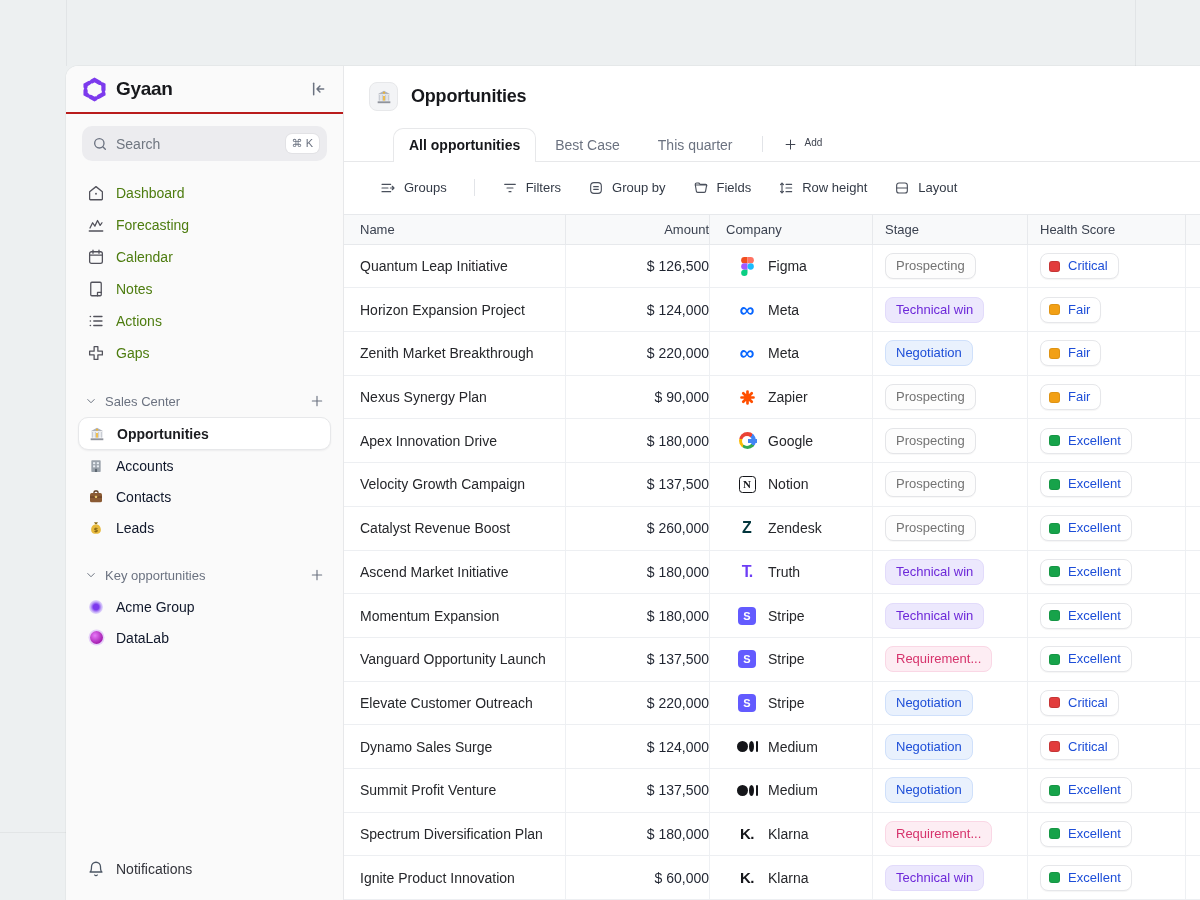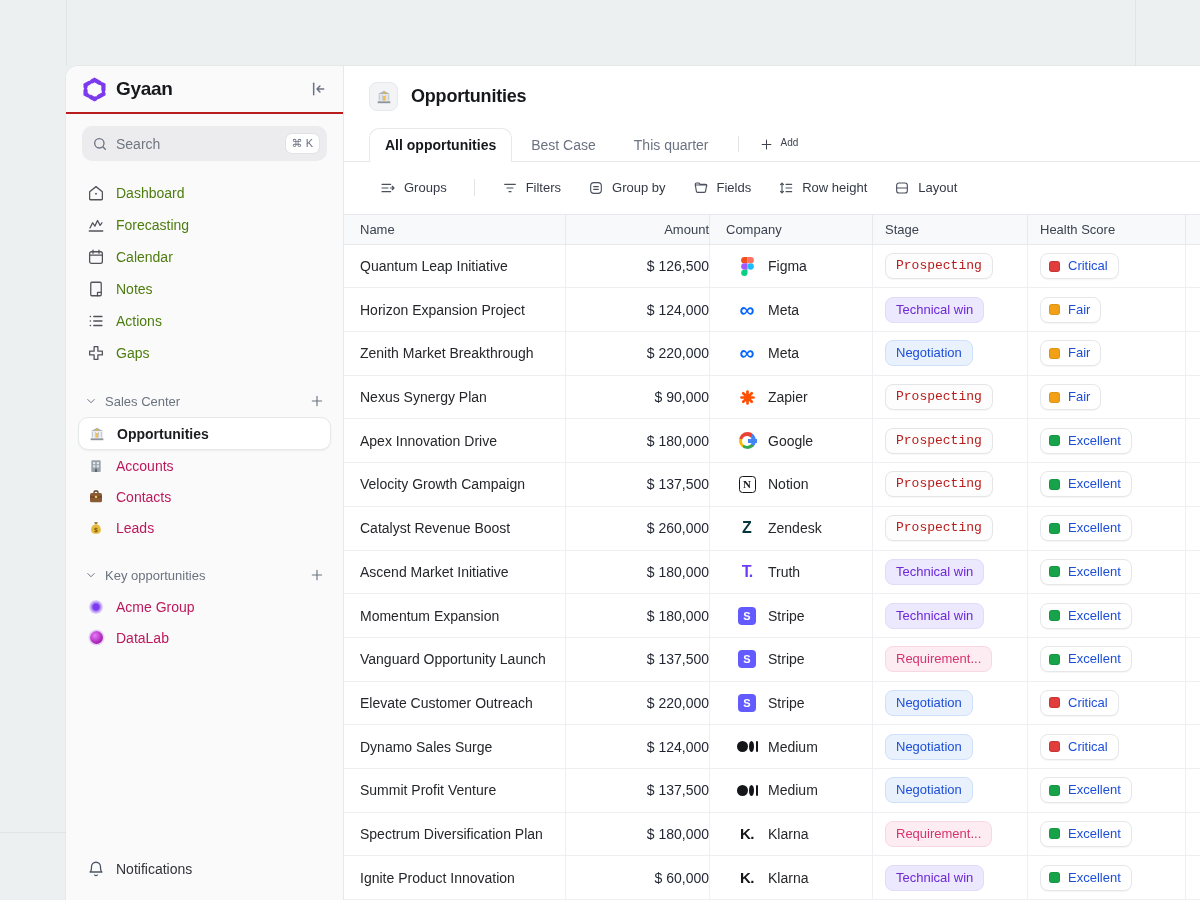--- a/index.html
+++ b/index.html
@@ -38,41 +38,41 @@
   .sec-head .chev { width:14px; height:14px; display:flex; }
   .sec-head .chev svg { width:100%; height:100%; }
   .sec-title { font-size:13px; font-weight:500; color:#6b7280; }
   .sec-plus { margin-left:auto; width:16px; height:16px; color:#6b7280; cursor:pointer; display:flex; }
   .sec-plus svg { width:100%; height:100%; }
   .sec-items { margin-top:2px; }
   .sec-item { height:31px; display:flex; align-items:center; gap:11px; padding:0 9px; border-radius:10px; cursor:pointer; }
   .sec-item.active { background:#fff; border:1px solid #e7e8ea; box-shadow:0 1px 2px rgba(16,24,40,0.06); height:33px; }
   .sec-item .e-ic { width:18px; height:18px; flex:none; display:flex; align-items:center; justify-content:center; }
   .sec-item .e-ic svg { width:16px; height:16px; }
-  .sec-item .e-lb { font-size:14px; color:#be185d; font-weight:500; }
+  .sec-item .e-lb { font-size:14px; color:#0f172a; font-weight:500; }
   .sec-item.active .e-lb { font-weight:600; color:#1b1c20; }
 
   .dot-glow { width:14px; height:14px; border-radius:50%; background:radial-gradient(circle, #7c3aed 0 28%, rgba(139,92,246,0.45) 55%, rgba(139,92,246,0.12) 75%, transparent 82%); }
   .dot-solid { width:13px; height:13px; border-radius:50%; background:radial-gradient(circle at 38% 35%, #e879f9, #a21caf 72%); box-shadow:0 0 0 1.5px rgba(168,85,247,0.25); }
 
   .sb-foot { margin-top:auto; padding:0 21px 22px; display:flex; align-items:center; gap:11px; cursor:pointer; }
   .sb-foot .n-ic { width:18px; height:18px; color:#4b5563; display:flex; }
   .sb-foot .n-ic svg { width:100%; height:100%; }
   .sb-foot .n-lb { font-size:14px; color:#32333a; font-weight:500; }
 
   
   .main { flex:1; min-width:0; display:flex; flex-direction:column; background:#fff; }
   .title-row { height:62px; display:flex; align-items:center; gap:13px; padding:0 25px; }
   .title-icon { width:29px; height:29px; border-radius:8px; background:#f3f4f6; border:1px solid #e7e8ea; display:flex; align-items:center; justify-content:center; }
   .title-icon svg { width:16px; height:16px; }
   .page-title { font-size:18px; font-weight:700; color:#17181c; letter-spacing:-0.2px; }
 
   .tabs-row { height:34px; display:flex; align-items:flex-end; padding-left:25px; border-bottom:1px solid #e7e8ea; position:relative; }
   .tab { font-size:14px; color:#6b7280; padding:8px 19px; cursor:pointer; white-space:nowrap; }
-  .tab.active { background:#fff; border:1px solid #e7e8ea; border-bottom:none; border-radius:10px 10px 0 0; color:#17181c; font-weight:600; margin-bottom:-1px; padding:8px 15px 9px; position:relative; z-index:2; }
+  .tab.active { background:#fff; border:1px solid #e7e8ea; border-bottom:none; border-radius:10px 10px 0 0; color:#17181c; font-weight:600; margin-bottom:-1px; padding:8px 15px 9px; position:relative; z-index:2;margin-left:24px; }
   .tab-div { width:1px; height:16px; background:#e2e4e8; align-self:center; margin:0 10px; }
   .add-tab { display:flex; gap:7px; font-size:10px; color:#3f4450; padding:8px 10px; cursor:pointer; align-self:center; }
   .add-tab .p-ic { width:15px; height:15px; display:flex; color:#3f4450; }
   .add-tab .p-ic svg { width:100%; height:100%; }
 
   .toolbar { height:52px; display:flex; align-items:center; padding-left:36px; gap:27px; }
   .tool-item { display:flex; align-items:center; gap:8px; font-size:13px; font-weight:500; color:#333a46; cursor:pointer; white-space:nowrap; }
   .tool-item .t-ic { width:16px; height:16px; color:#4a505c; display:flex; }
   .tool-item .t-ic svg { width:100%; height:100%; }
   .tool-div { width:1px; height:17px; background:#e2e4e8; }
@@ -86,21 +86,21 @@
   .trow .cell { display:flex; align-items:center; font-size:14px; color:#26272b; border-right:1px solid #eef0f3; }
   .cell.c-name { padding-left:16px; }
   .cell.c-amount { justify-content:flex-end; padding-right:0; }
   .cell.c-company { padding-left:27px; gap:11px; }
   .cell.c-stage { padding-left:12px; }
   .cell.c-health { padding-left:12px; }
   .cell.c-x { border-right:none; }
   .trow .c-amount { color:#1f2430; }
 
   .stage-badge { font-size:13px; padding:4px 10px; border-radius:8px; line-height:16px; white-space:nowrap; }
-  .stage-badge.prospecting { background:#fdfdfd; border:1px solid #e4e5e8; color:#b91c1c; box-shadow:0 1px 1px rgba(0,0,0,0.03);font-family:Liberation Mono, monospace; }
+  .stage-badge.prospecting { background:#fdfdfd; border:1px solid #e4e5e8; color:#737373; box-shadow:0 1px 1px rgba(0,0,0,0.03); }
   .stage-badge.technical-win { background:#ece8fd; border:1px solid #e2dbfb; color:#6d28d9; }
   .stage-badge.negotiation { background:#e9f1fd; border:1px solid #cfe0fb; color:#1d4ed8; }
   .stage-badge.requirement { background:#fdedf3; border:1px solid #fad7e5; color:#d6336c; }
 
   .health-badge { display:flex; align-items:center; gap:8px; background:#fff; border:1px solid #e6e7ea; border-radius:8px; padding:4px 10px 4px 8px; box-shadow:0 1px 1px rgba(0,0,0,0.04); }
   .health-badge .h-lb { font-size:13px; color:#1d4ed8; font-weight:500; line-height:16px; }
   .hdot { width:11px; height:11px; border-radius:3px; }
   .hdot.critical { background:#e23d3d; box-shadow:inset 0 0 0 1px rgba(0,0,0,0.12); }
   .hdot.fair { background:#f2a015; box-shadow:inset 0 0 0 1px rgba(0,0,0,0.08); }
   .hdot.excellent { background:#17a34a; box-shadow:inset 0 0 0 1px rgba(0,0,0,0.08); }

